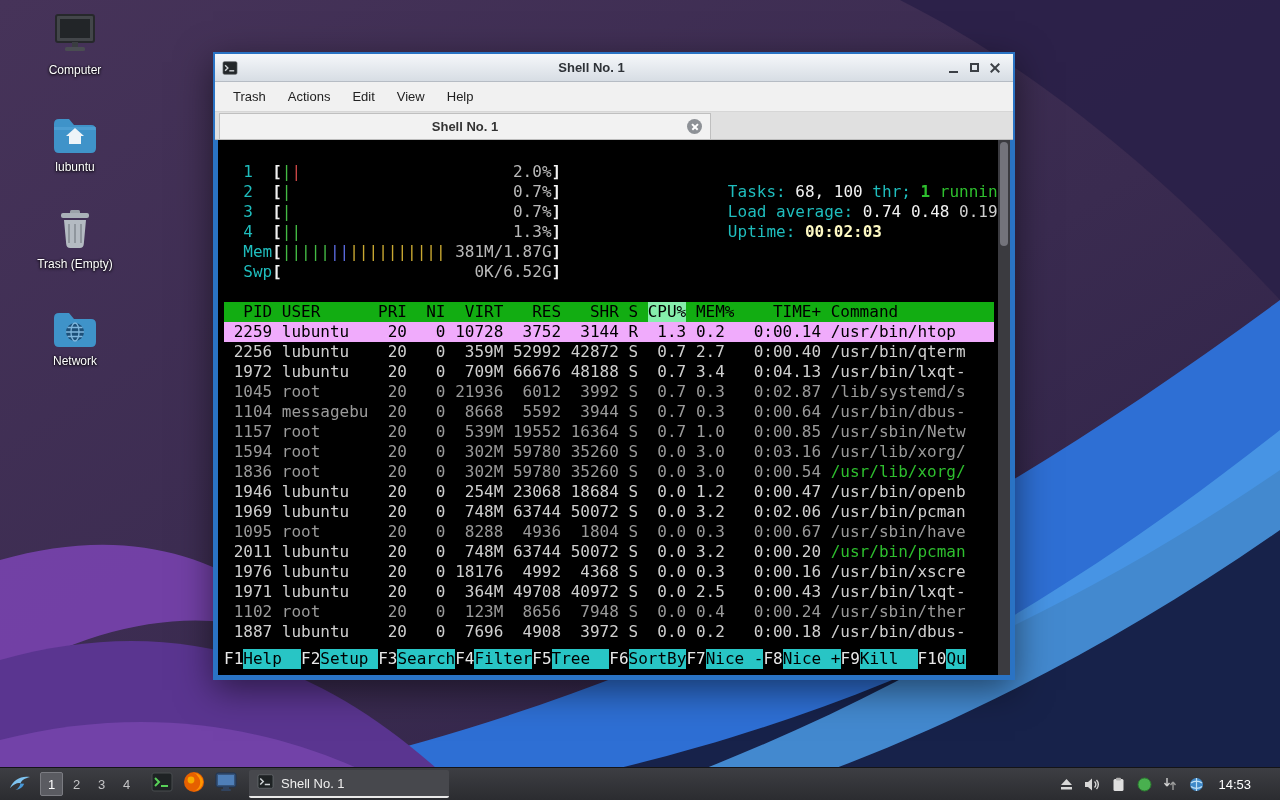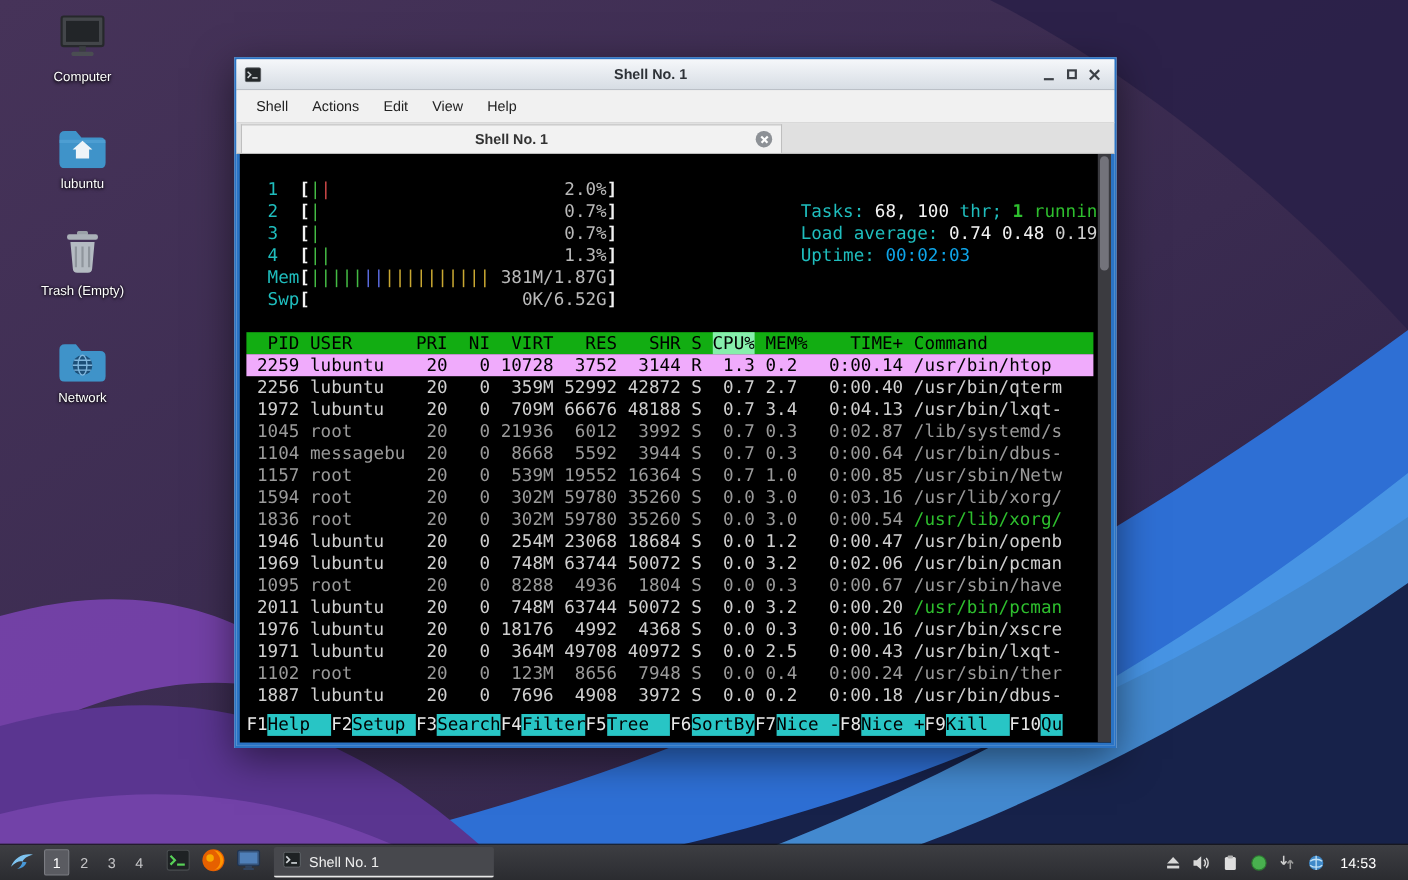--- a/index.html
+++ b/index.html
@@ -57,21 +57,21 @@
   .meter-inner{width:28ch;position:relative;overflow:hidden}
   .meter-value{position:absolute;right:0;top:0;color:#b9b9b9}
   .seg-green{color:#44bb44}.seg-red{color:#cc4747}.seg-blue{color:#5a6ade}.seg-yellow{color:#c9a832}
   .info{position:absolute;left:369px;top:0}
   .info-line{height:20px;white-space:pre}
   .info-line span{white-space:pre}
   .cyan{color:#1fbdbd}
   .boldw{font-weight:normal;color:#f2f2f2}
   .grn{color:#2ebf2e}
   .grnb{color:#2ebf2e;font-weight:bold}
-  .cynb{color:#0ea5e9;font-weight:normal}
+  .cynb{color:#fef9c3;font-weight:bold}
 
   .spacer-line{height:20px}
   .ptable{width:100%}
   .prow{display:flex;height:20px;white-space:pre;flex-wrap:nowrap}
   .prow > span{display:block;margin-right:1ch;overflow:hidden}
   .prow > span:last-child{margin-right:0}
   .c-pid{width:5ch;text-align:right}
   .c-user{width:9ch}
   .c-pri{width:3ch;text-align:right}
   .c-ni{width:3ch;text-align:right}
@@ -199,21 +199,21 @@
             <span class="glyph-max"></span>
           </span>
         <span class="ctl">
             <span class="glyph-x1"></span>
             <span class="glyph-x2"></span>
           </span>
       </span>
     </div>
 
     <div class="menubar">
-        <span class="menu-item">Shell</span>
+        <span class="menu-item">Trash</span>
         <span class="menu-item">Actions</span>
         <span class="menu-item">Edit</span>
         <span class="menu-item">View</span>
         <span class="menu-item">Help</span>
       </div>
 
     <div class="tabbar">
       <div class="tab">
         <span>Shell No. 1</span>
         <span class="tab-close">

